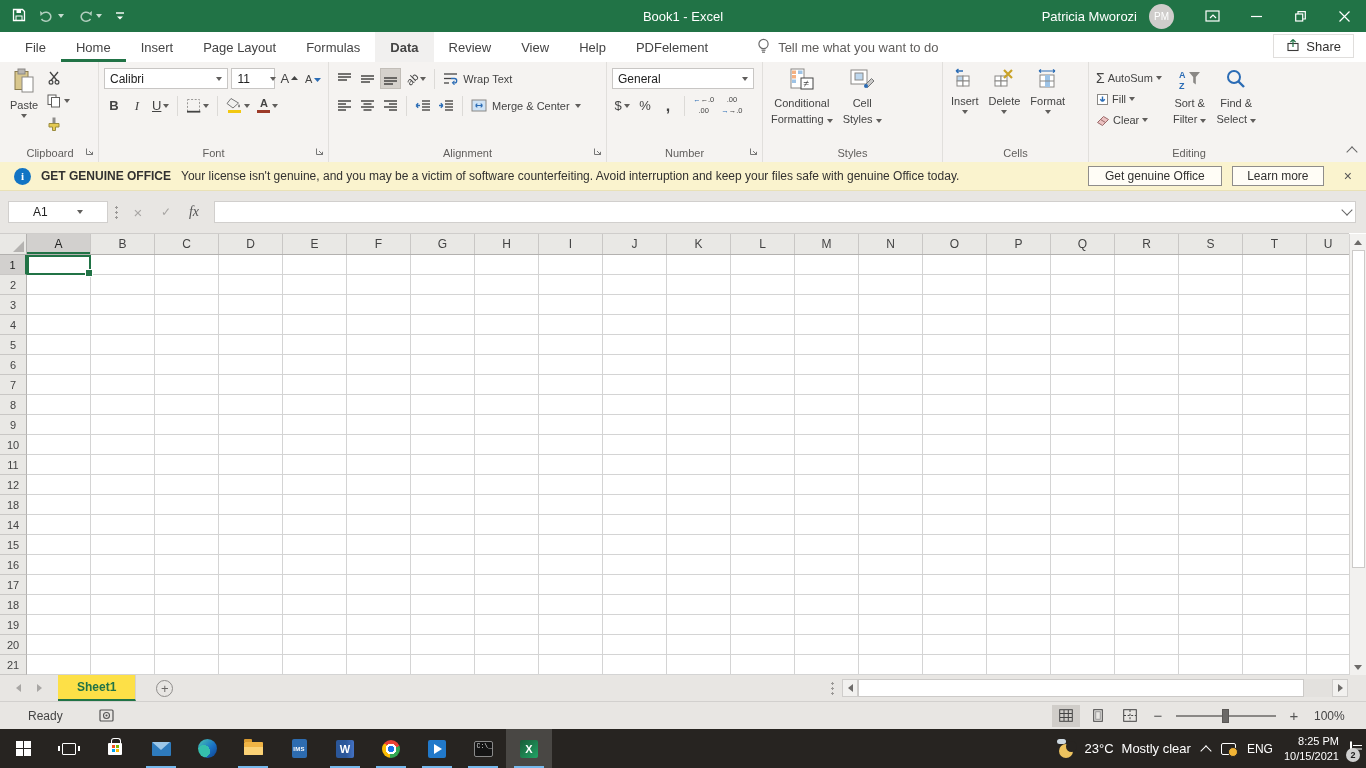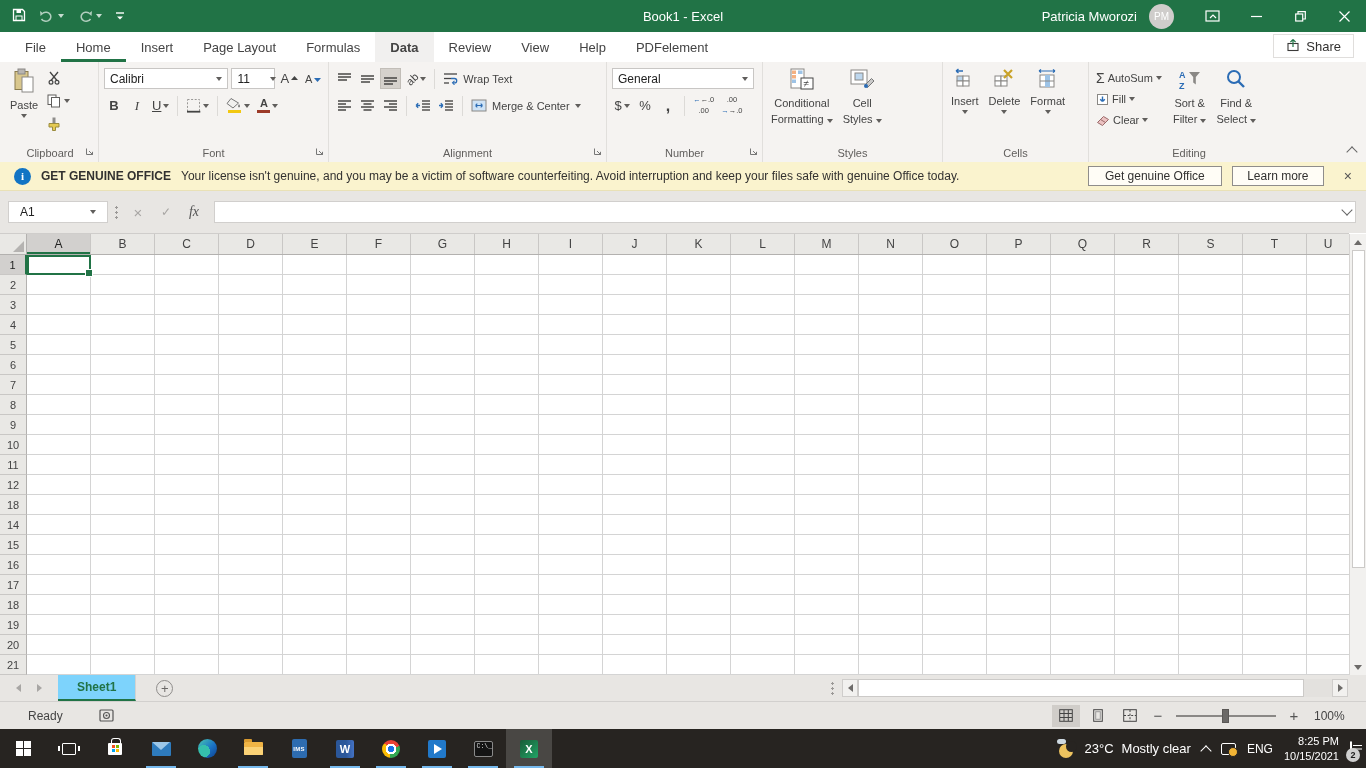--- a/index.html
+++ b/index.html
@@ -60,21 +60,21 @@
 .b-info{flex:0 0 17px;width:17px;height:17px;border-radius:50%;background:#1274c4;color:#fff;font-size:11px;font-weight:700;display:flex;align-items:center;justify-content:center;font-family:"Liberation Serif",serif}
 .b-head{font-weight:700;font-size:12px;color:#323130;white-space:nowrap}
 .b-msg{font-size:12px;color:#323130;white-space:nowrap;overflow:hidden}
 .b-btns{margin-left:auto;display:flex;gap:10px}
 .b-btn{border:1px solid #8f8d8b;background:#fffdf6;padding:2px 0;text-align:center;font-size:12px;color:#323130;white-space:nowrap}
 .b-btn.b1{width:134px}.b-btn.b2{width:92px}
 .b-close{margin-left:10px;color:#555;font-size:14px;line-height:1}
 
 
 .formularow{flex:0 0 42px;background:#e8e6e3;display:flex;align-items:center;padding:0 10px 0 8px;gap:7px}
-.namebox{width:100px;height:22px;background:#fff;border:1px solid #d1cfcd;display:flex;align-items:center;padding:0 11px;font-size:12px;color:#222}
+.namebox{width:100px;height:22px;background:#fff;border:1px solid #d1cfcd;display:flex;align-items:center;padding:0 24px;font-size:12px;color:#222}
 .namebox .dd{margin-left:auto}
 .vdots{width:3px;height:14px;background:radial-gradient(circle,#9a9896 1px,transparent 1.2px);background-size:3px 5px}
 .fbtns{display:flex;align-items:center;gap:2px}
 .fbtn{width:26px;height:22px;display:flex;align-items:center;justify-content:center;font-size:12px;color:#a8a6a4}
 .fbtn.fx{font-family:"Liberation Serif",serif;font-style:italic;color:#555;font-size:14px}
 .finput{flex:1;height:22px;background:#fff;border:1px solid #d1cfcd;display:flex;align-items:center;justify-content:flex-end;padding-right:4px}
 .fchev{width:8px;height:8px;border-left:1.5px solid #666;border-top:1.5px solid #666;transform:rotate(225deg);margin-top:-4px}
 
 
 .gridwrap{flex:0 0 442px;position:relative;background:#fff;display:flex;flex-direction:column;padding-right:17px;overflow:hidden}
@@ -98,21 +98,21 @@
 .tri-left{width:0;height:0;border-top:4px solid transparent;border-bottom:4px solid transparent;border-right:5px solid #6d6b69}
 .tri-right{width:0;height:0;border-top:4px solid transparent;border-bottom:4px solid transparent;border-left:5px solid #6d6b69}
 .vs-thumb{width:13px;height:318px;background:#fff;border:1px solid #cccac8}
 .vs-down{margin-top:auto}
 
 
 .sheetbar{flex:0 0 26px;background:#e8e6e3;display:flex;align-items:stretch;position:relative}
 .snav{display:flex;align-items:center;gap:16px;padding:0 16px}
 .snav .tri-left{border-right-color:#a8a6a4}
 .snav .tri-right{border-left-color:#a8a6a4}
-.stab{background:#7dd3fc;display:flex;align-items:center;padding:0 19px;color:#217346;font-weight:700;font-size:12px;border-bottom:2px solid #217346;border-right:1px solid #d4d2d0}
+.stab{background:#fde047;display:flex;align-items:center;padding:0 19px;color:#217346;font-weight:700;font-size:12px;border-bottom:2px solid #217346;border-right:1px solid #d4d2d0}
 .addsheet{width:17px;height:17px;border:1px solid #8f8d8b;border-radius:50%;display:flex;align-items:center;justify-content:center;color:#6a6866;font-size:13px;margin-left:20px;align-self:center;line-height:1}
 .split{align-self:center;margin-left:auto;width:3px;height:14px;background:radial-gradient(circle,#9a9896 1px,transparent 1.2px);background-size:3px 5px;margin-right:8px}
 .hscroll{align-self:center;display:flex;align-items:center;width:506px;height:18px;margin-right:18px}
 .hs-arrow{flex:0 0 16px;height:18px;display:flex;align-items:center;justify-content:center;background:#f2f1ef;border:1px solid #cfcdcb}
 .hs-thumb{flex:1;height:18px;background:#fff;border:1px solid #cccac8}
 .hs-gap{flex:0 0 28px;height:18px;background:#e3e1de}
 
 
 .statusbar{flex:0 0 28px;background:#e8e6e3;display:flex;align-items:center;font-size:12px;color:#444;border-top:1px solid #d2d0ce}
 .sb-ready{margin-left:28px}
@@ -237,20 +237,28 @@
         <div class="tab active">Home</div>
         <div class="tab">Insert</div>
         <div class="tab">Page Layout</div>
         <div class="tab">Formulas</div>
         <div class="tab hl">Data</div>
         <div class="tab">Review</div>
         <div class="tab">View</div>
         <div class="tab">Help</div>
         <div class="tab">PDFelement</div>
       </div>
+    <div class="tellme">
+      <span><svg width="13" height="16">
+            <circle cx="6.5" cy="6" r="4.6" fill="none" stroke="#6b6b6b" stroke-width="1.2"></circle>
+            <line x1="4.5" y1="12.2" x2="8.5" y2="12.2" stroke="#6b6b6b" stroke-width="1.2"></line>
+            <line x1="5" y1="14.2" x2="8" y2="14.2" stroke="#6b6b6b" stroke-width="1.2"></line>
+          </svg></span>
+      <span>Tell me what you want to do</span>
+    </div>
     <div class="share">
       <span><svg width="14" height="14">
             <rect x="2" y="5.5" width="10" height="7" fill="none" stroke="#3b3a39" stroke-width="1.1"></rect>
             <path d="M7 9 V1.5 M7 1.5 l-2.6 2.6 M7 1.5 l2.6 2.6" fill="none" stroke="#217346" stroke-width="1.2"></path>
           </svg></span>
       <span>Share</span>
     </div>
   </div>
 
   <div class="ribbon">

